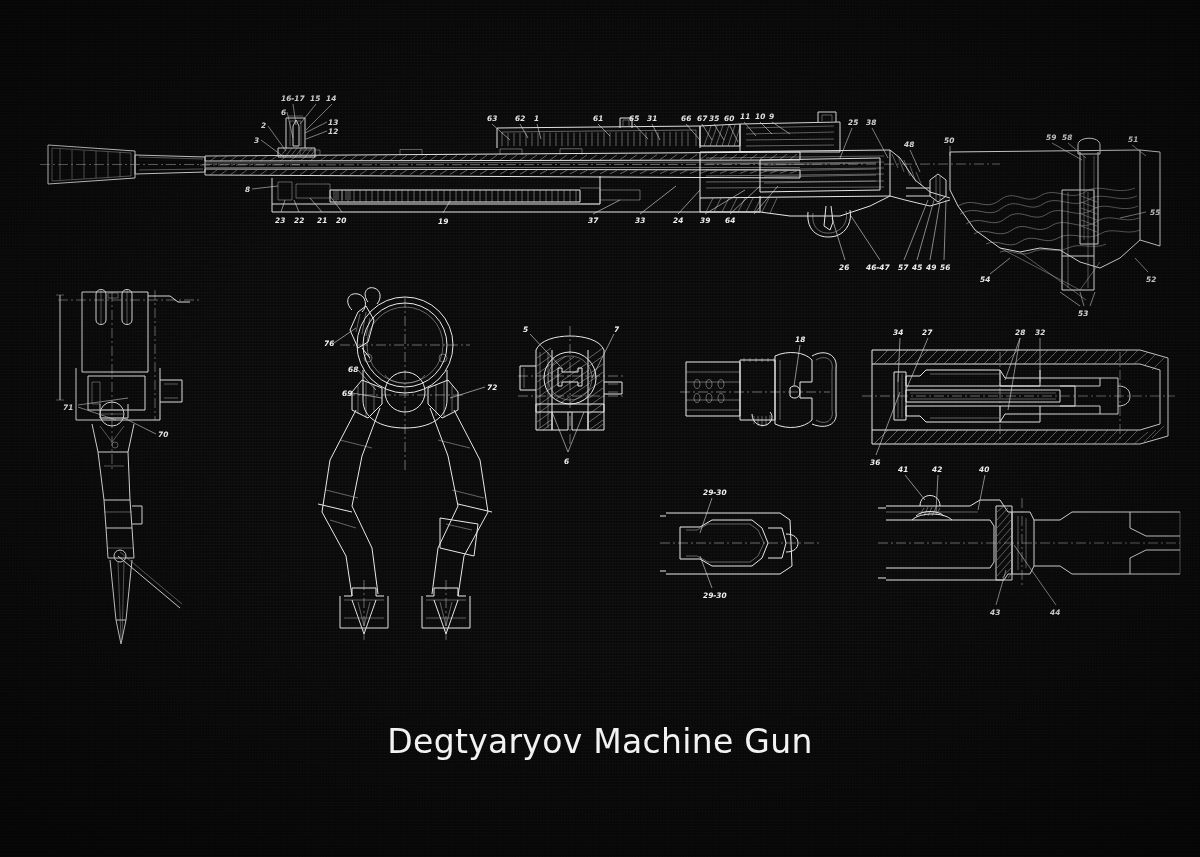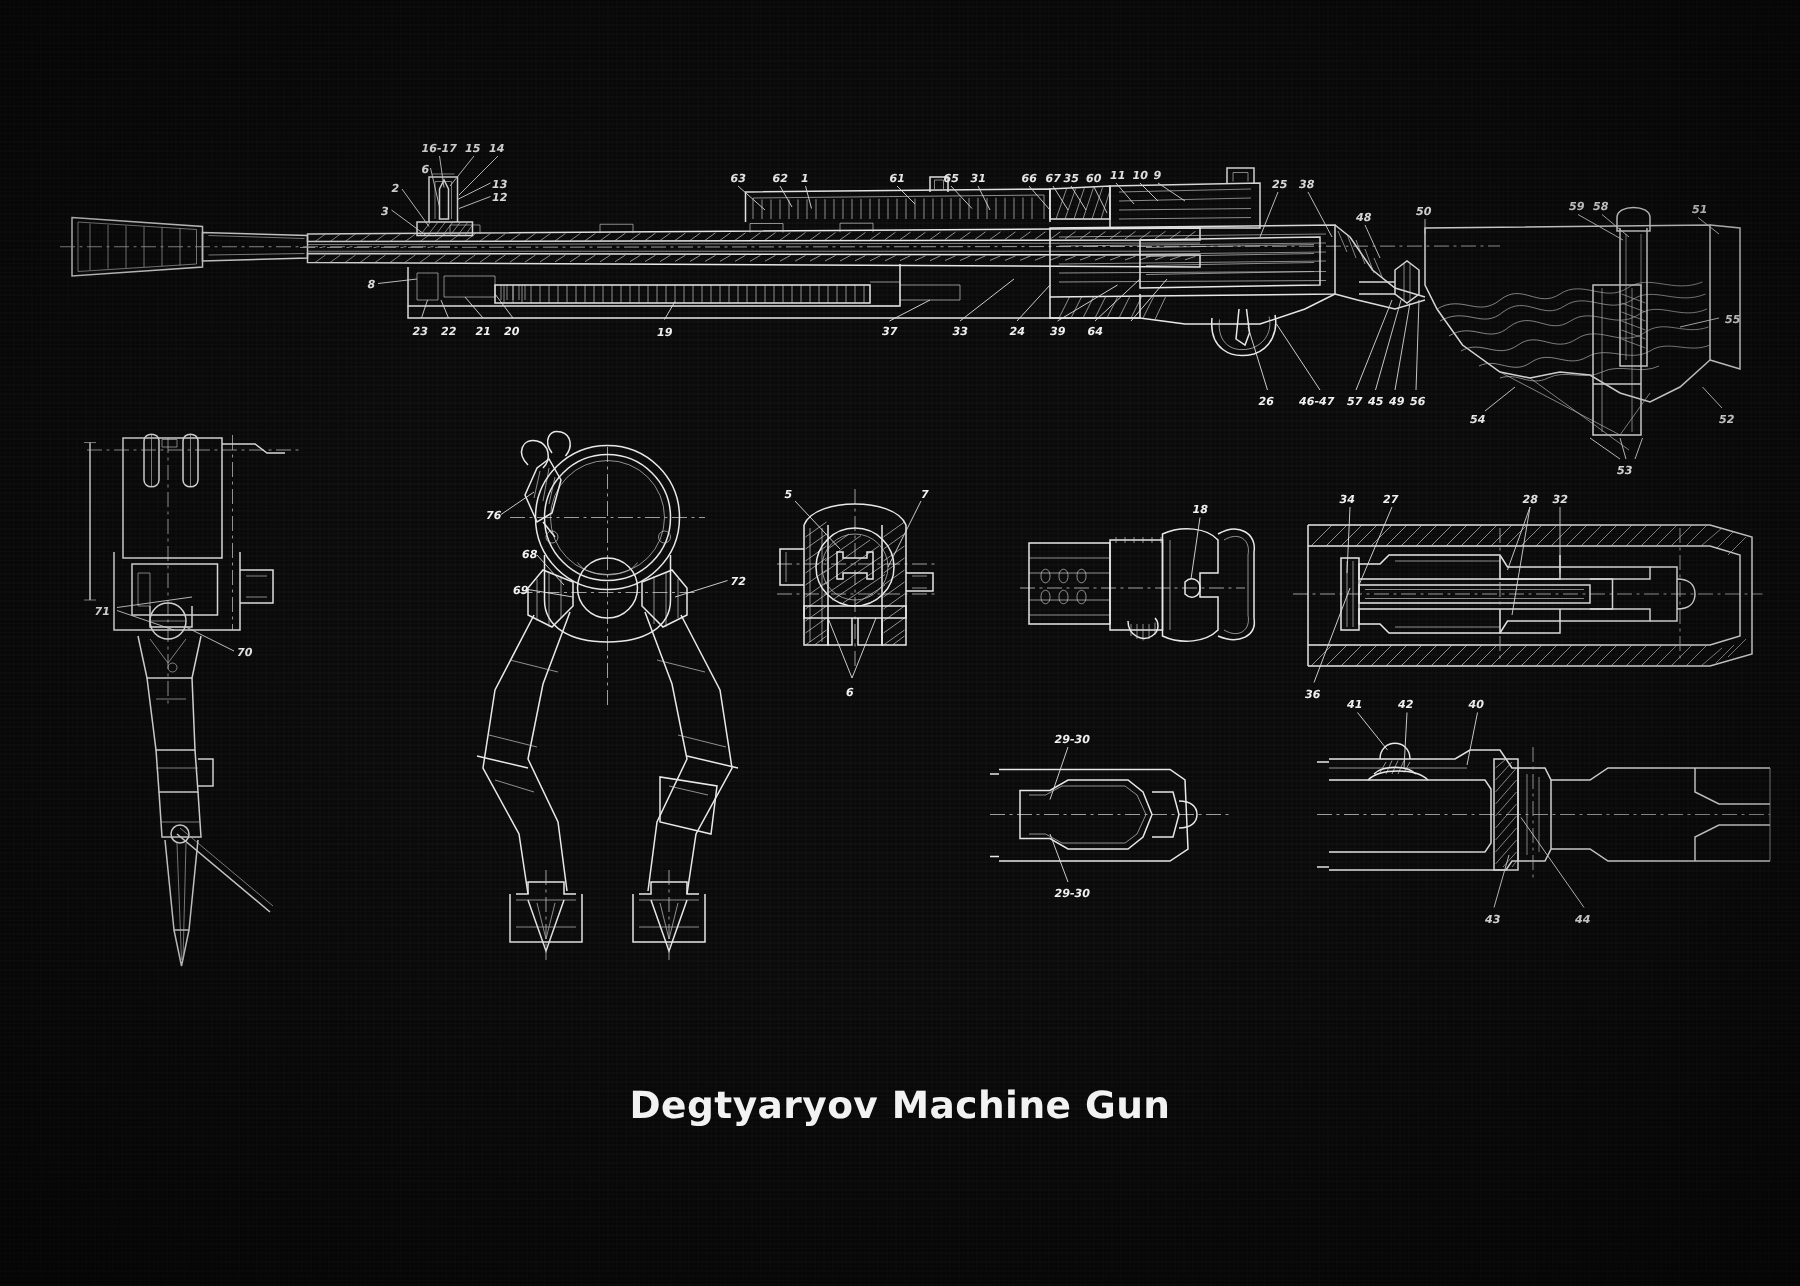--- a/index.html
+++ b/index.html
@@ -22,22 +22,22 @@
     background:radial-gradient(ellipse 78% 72% at 50% 46%, rgba(0,0,0,0) 40%, rgba(0,0,0,.55) 100%);
   }
   #blueprint{position:absolute;inset:0;z-index:2;}
   .title-wrap{
     position:absolute;left:0;right:0;top:722px;z-index:7;
     text-align:center;
   }
   .title{
     display:inline-block;
     color:#f2f2f2;
-    font-size:25px;
-    font-weight:bold;
+    font-size:33px;
+    font-weight:normal;
     letter-spacing:.3px;
     font-family:"DejaVu Sans","Liberation Sans",sans-serif;
   }
   
   svg .ln{fill:none;stroke:#e8e8e8;stroke-width:1;vector-effect:non-scaling-stroke;}
   svg .ln-fine{fill:none;stroke:#cfcfcf;stroke-width:.45;vector-effect:non-scaling-stroke;}
   svg .lead{fill:none;stroke:#e0e0e0;stroke-width:.6;vector-effect:non-scaling-stroke;}
   svg .ctr{fill:none;stroke:#bdbdbd;stroke-width:.55;stroke-dasharray:10 3 2 3;vector-effect:non-scaling-stroke;}
   svg .num-s{fill:#f0f0f0;font-family:"DejaVu Sans","Liberation Sans",sans-serif;font-size:7.4px;font-style:italic;font-weight:bold;}
 </style>

